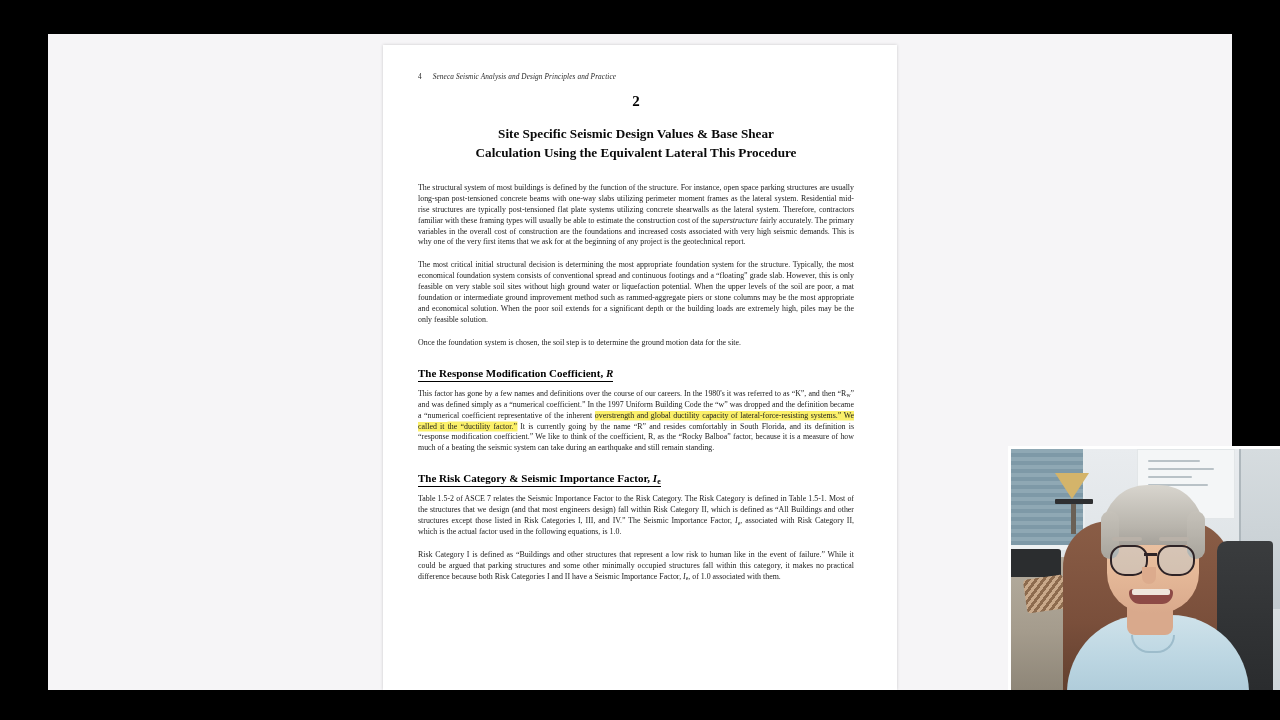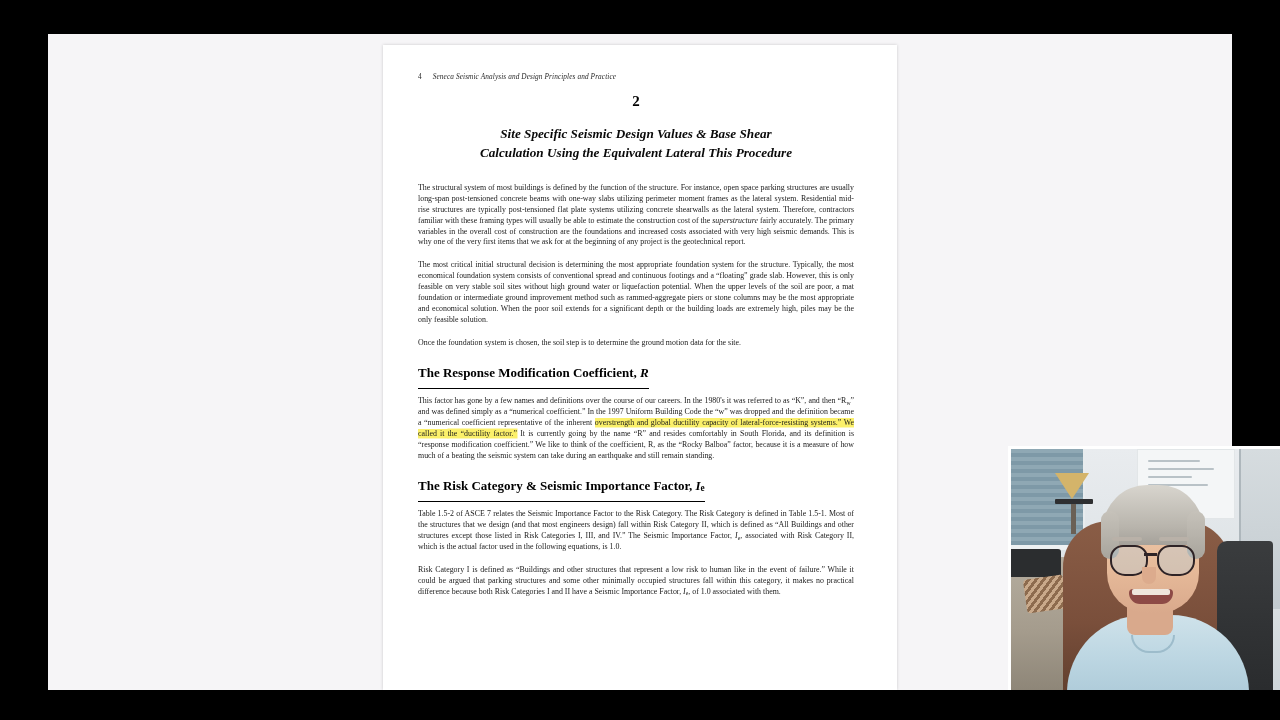--- a/index.html
+++ b/index.html
@@ -78,44 +78,43 @@
   }
 
   
   .chapter-title {
     text-align: center;
     font-size: 13.2px;
     font-weight: bold;
     color: #0a0a0a;
     line-height: 1.45;
     margin-bottom: 21px;
-    font-style: italic;
   }
   .chapter-title .tline { display: block; }
 
   
   p.body {
     font-size: 7.9px;
     line-height: 1.385;
     color: #1a1a1a;
     text-align: justify;
     text-justify: inter-word;
     margin: 0 0 12px 0;
     hyphens: none;
   }
 
   
   h3.section-heading {
-    font-size: 13px;
+    font-size: 11px;
     font-weight: bold;
     color: #000;
     margin: 0 0 7px 0;
     display: inline-block;
     border-bottom: 1px solid #000;
-    padding-bottom: 7px;
+    padding-bottom: 0px;
     line-height: 1.25;
   }
   .heading-wrap { margin: 14px 0 0 0; }
   .heading-wrap:first-child { margin-top: 0; }
 
   i, em { font-style: italic; }
   sub {
     font-size: 0.72em;
     vertical-align: baseline;
     position: relative;

